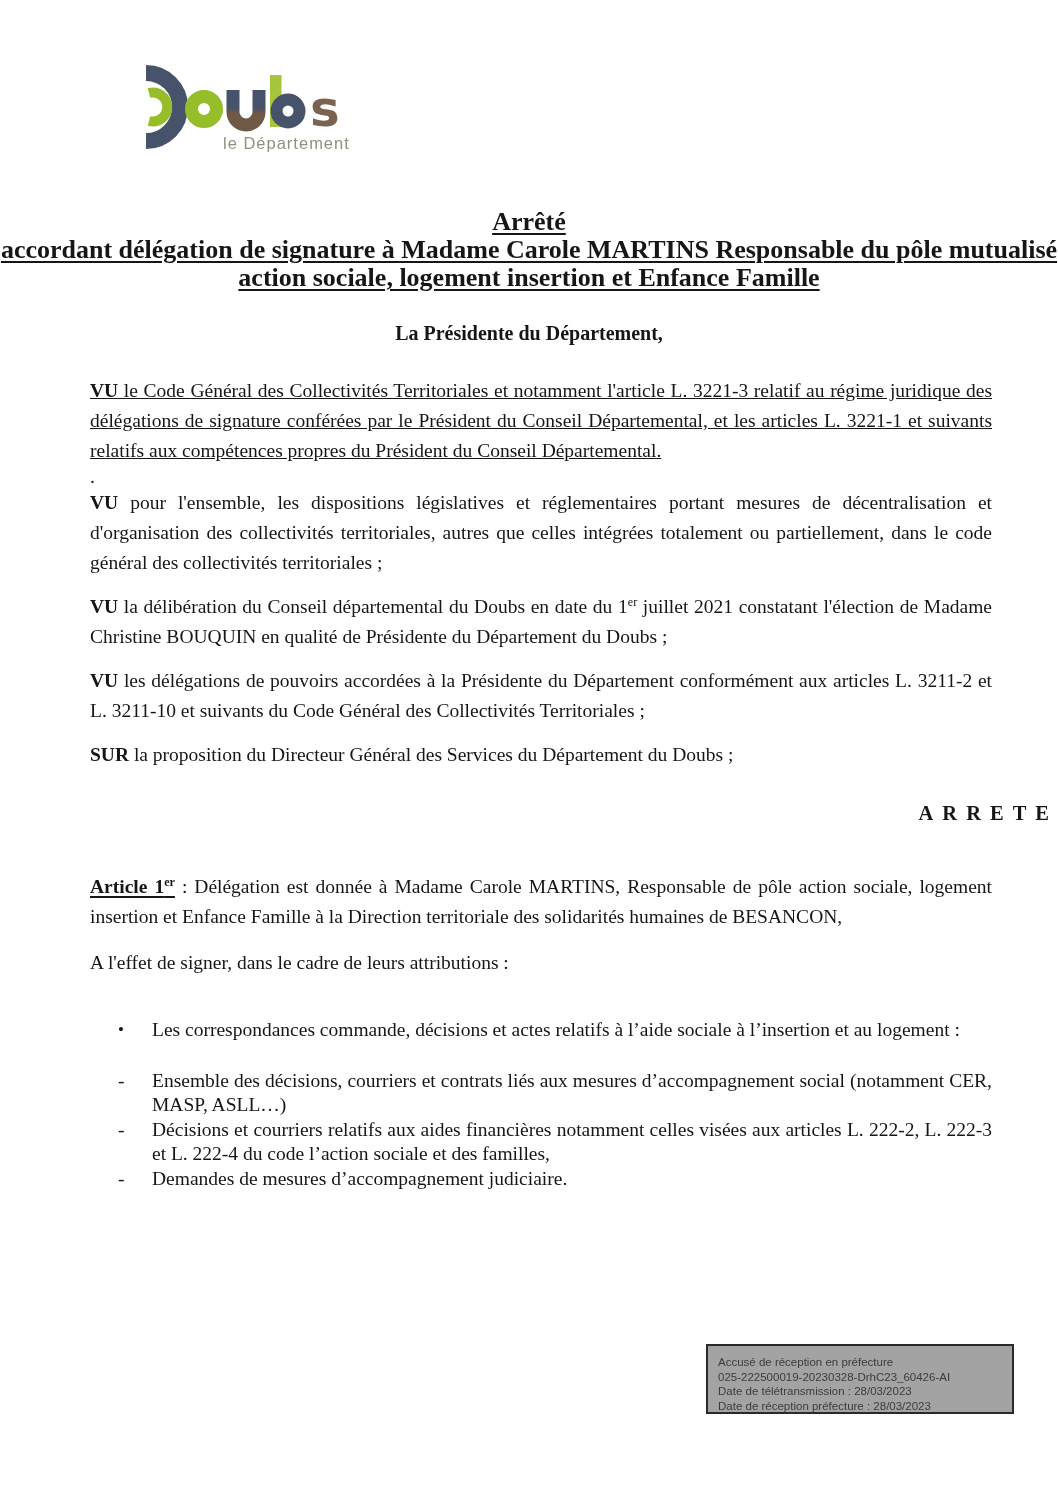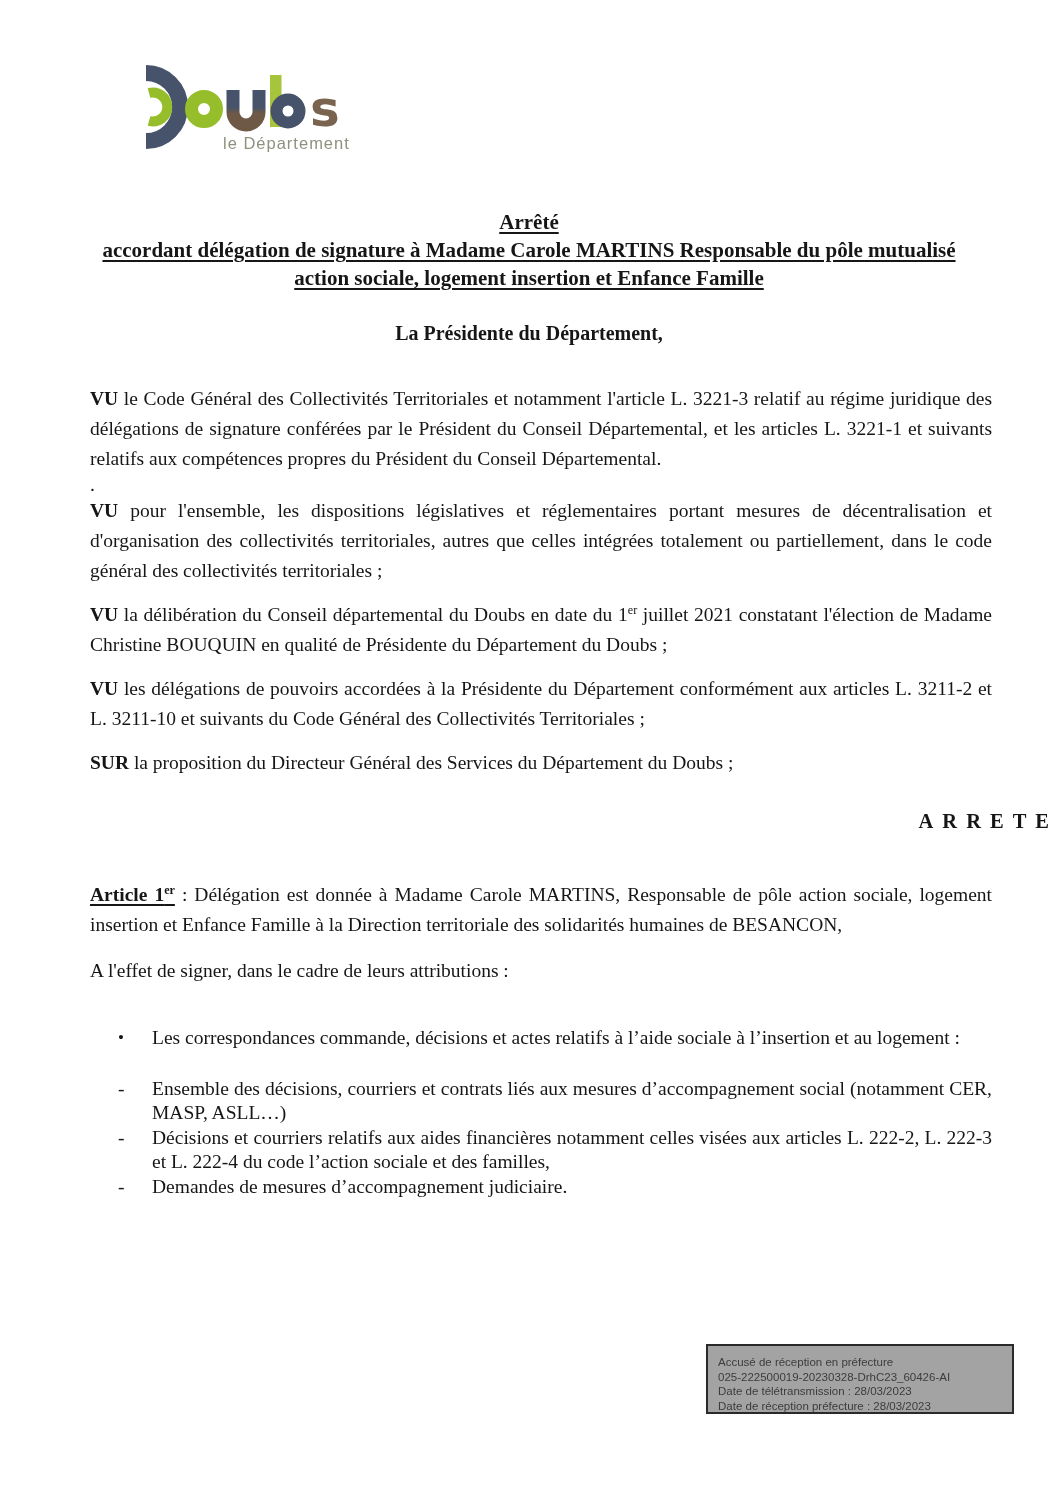--- a/index.html
+++ b/index.html
@@ -22,21 +22,21 @@
     margin: 62px 0 0 126px;
     width: 230px;
     height: 96px;
   }
 
   
   .title-block {
     margin-top: 50px;
     text-align: center;
     font-weight: bold;
-    font-size: 21px;
+    font-size: 26px;
     line-height: 28px;
   }
   .title-line {
     text-decoration: underline;
     text-decoration-thickness: 1.5px;
     text-underline-offset: 3px;
   }
 
   .salutation {
     margin: 26px 0 0 0;
@@ -49,21 +49,21 @@
   
   .body-text {
     margin: 0 66px 0 90px;
     font-size: 19.5px;
     line-height: 30px;
     text-align: justify;
   }
   .prefix { font-weight: bold; }
   sup { font-size: 0.62em; line-height: 0; }
 
-  .r0 { margin-top: 36px; }
+  .r0 { margin-top: 28px; text-decoration: underline; }
   .stray { line-height: 22px; text-align: left; }
   .r1 { margin-top: 0; }
   .r2, .r3, .r4, .r5 { margin-top: 14px; }
 
   .arrete {
     margin-top: 28px;
     text-align: right;
     font-weight: bold;
     font-size: 20.5px;
     line-height: 30px;

